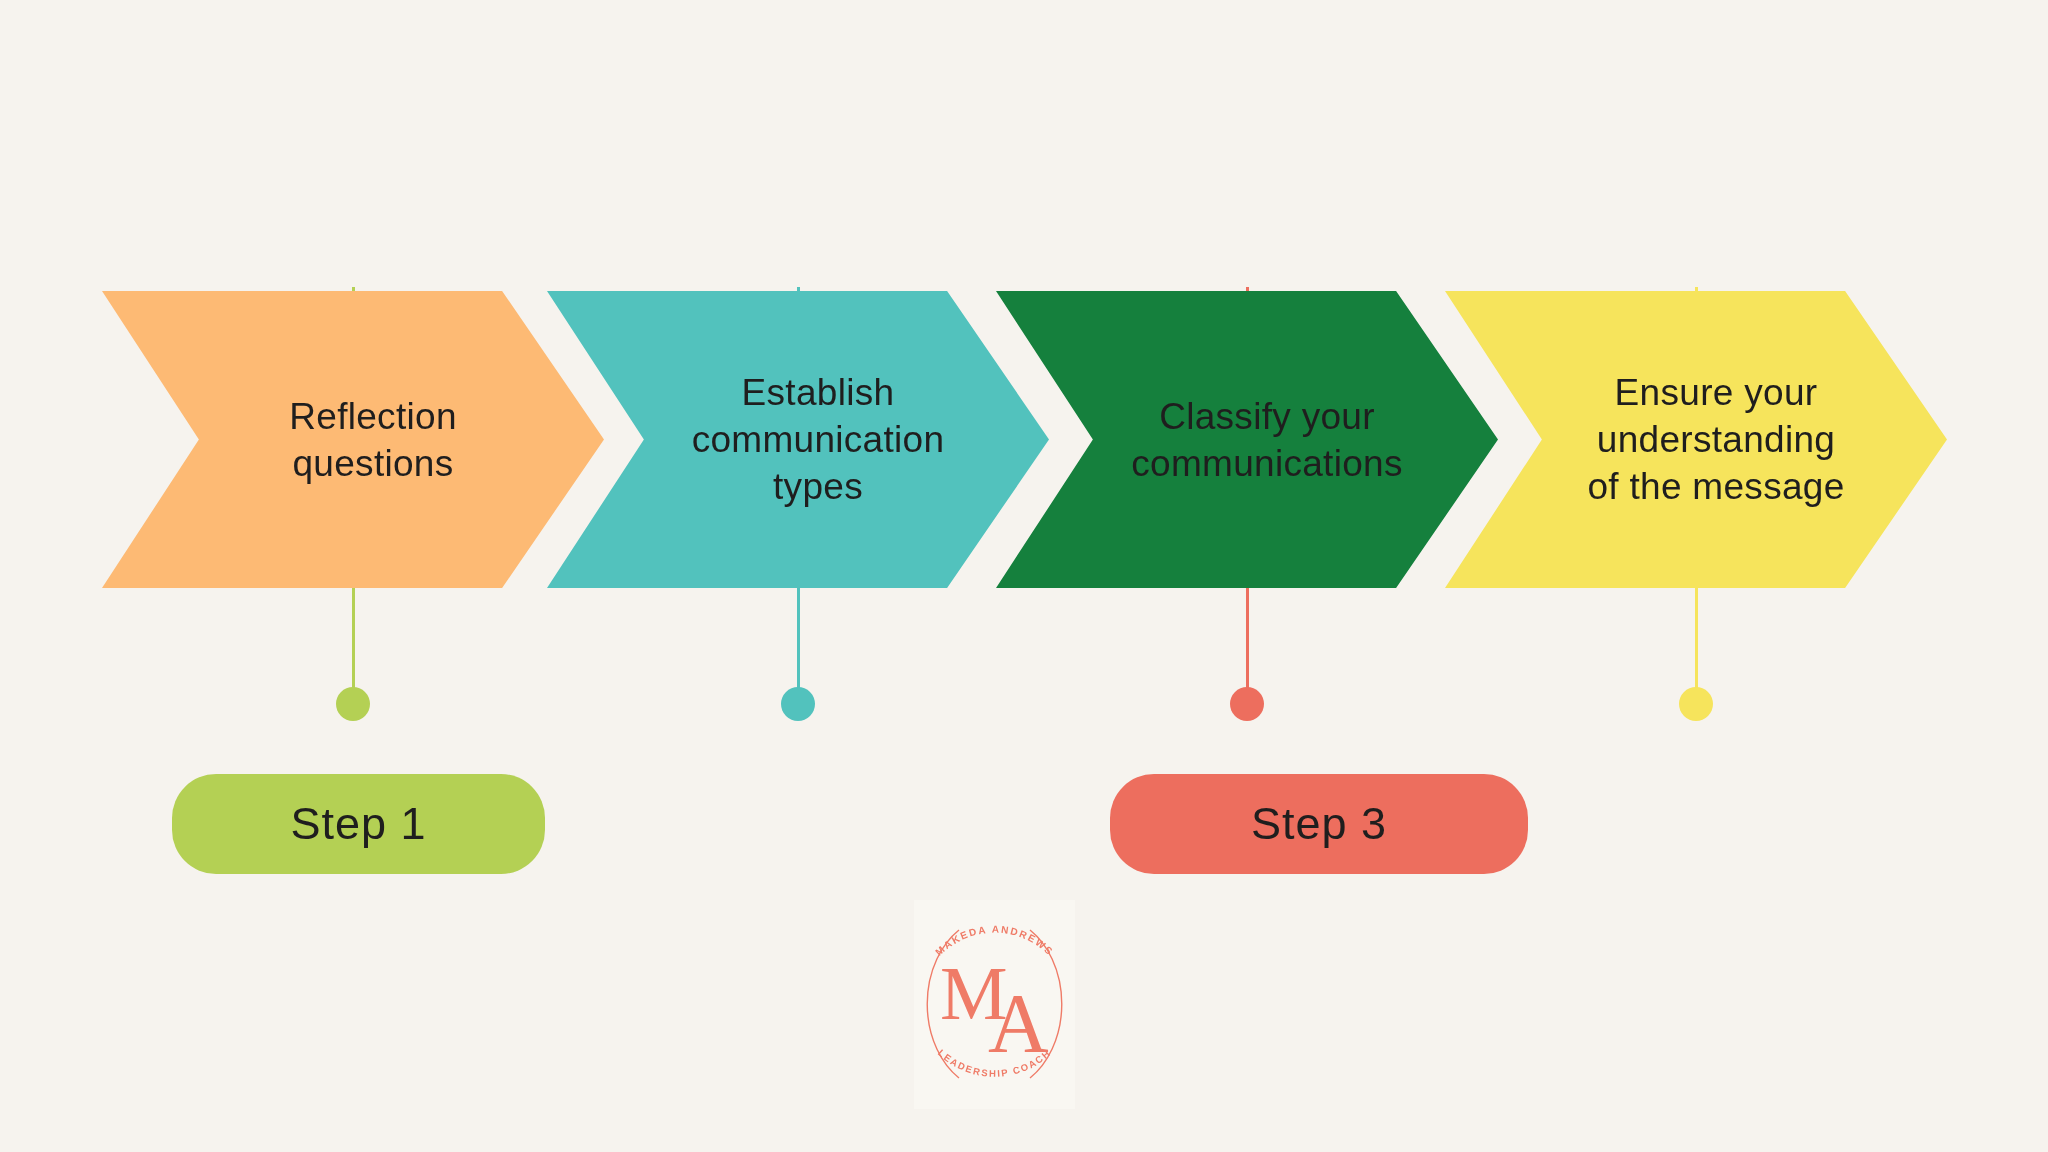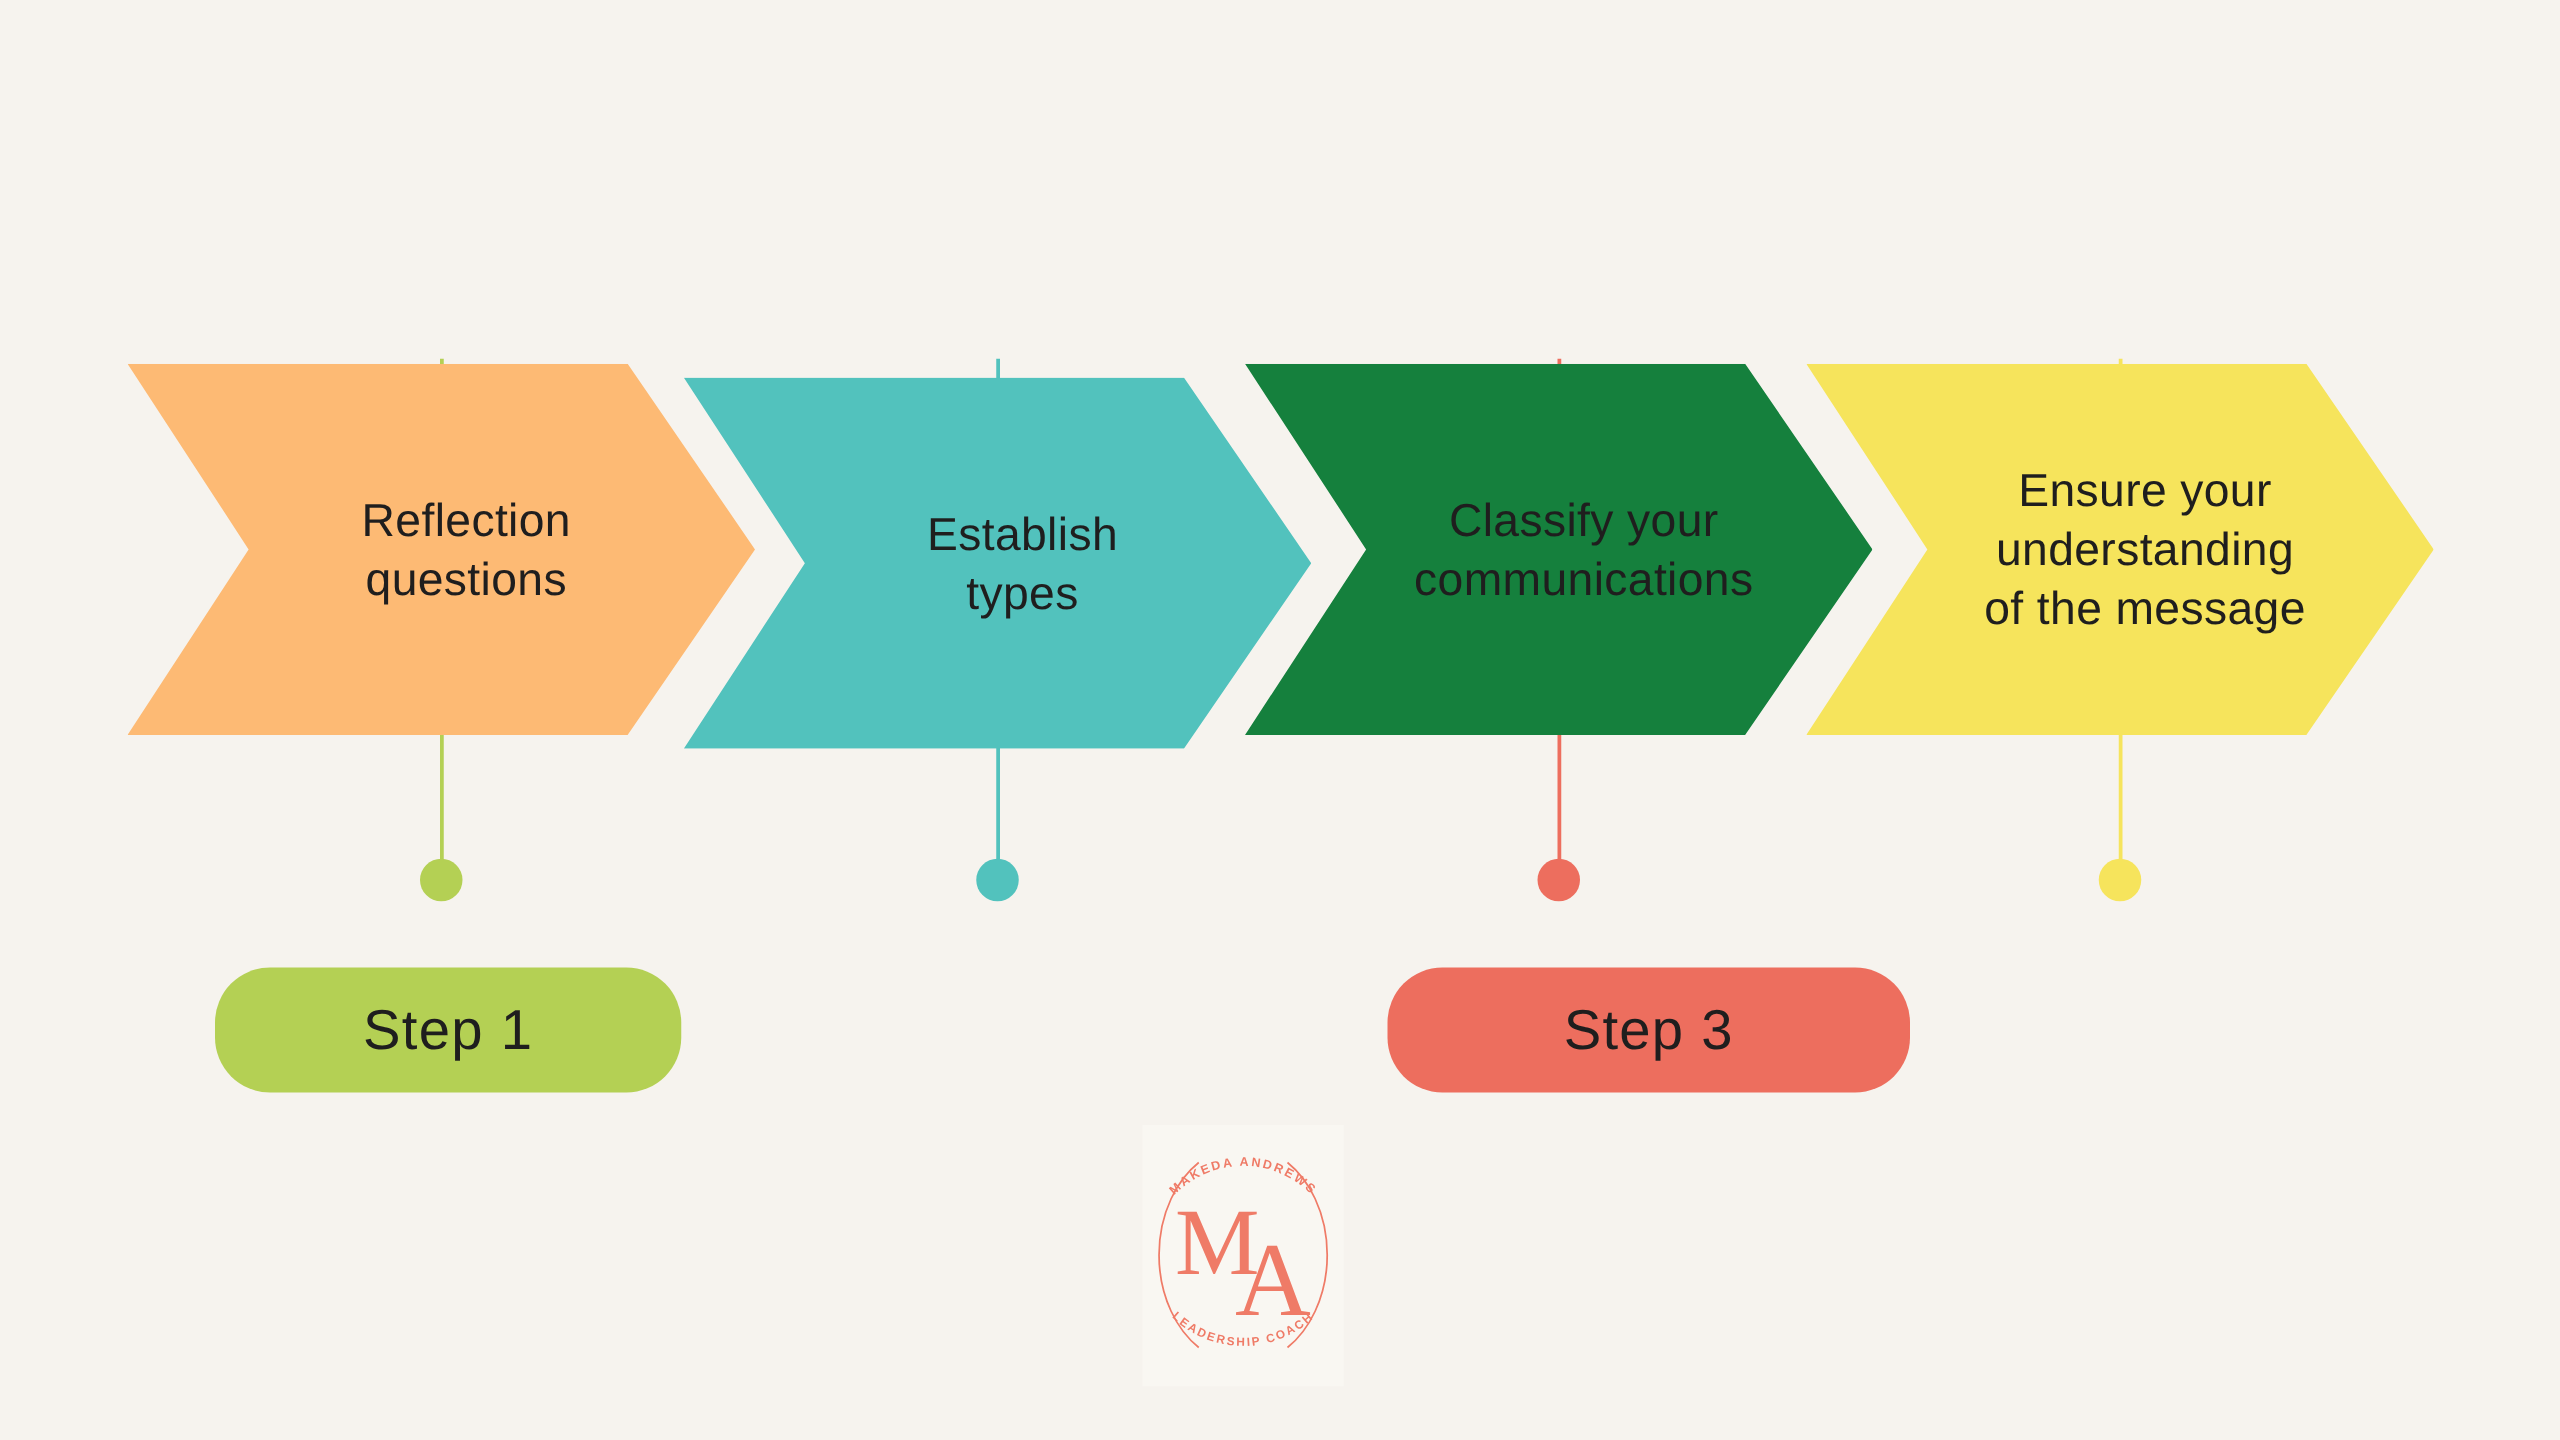--- a/index.html
+++ b/index.html
@@ -59,23 +59,24 @@
       <span>Reflection</span>
       <span>questions</span>
     </div>
   </div>
   <div class="cdot cdot1" style="background-color: rgb(180, 208, 84);"></div>
   <div class="pill pill1" style="background-color: rgb(180, 208, 84);">
     <span>Step 1</span>
   </div>
 
   <div class="cline cline2" style="background-color: rgb(82, 194, 189);"></div>
-  <div class="chev chev2" style="background-color: rgb(82, 194, 189); margin-top: 11px;">
+  <div class="chev chev2" style="background-color: rgb(82, 194, 189);">
     <div class="chev-text">
       <span>Establish</span>
+      <span>communication</span>
       <span>types</span>
     </div>
   </div>
   <div class="cdot cdot2" style="background-color: rgb(82, 194, 189);"></div>
 
   <div class="cline cline3" style="background-color: rgb(237, 110, 94);"></div>
   <div class="chev chev3" style="background-color: #15803d;">
     <div class="chev-text">
       <span>Classify your</span>
       <span>communications</span>

